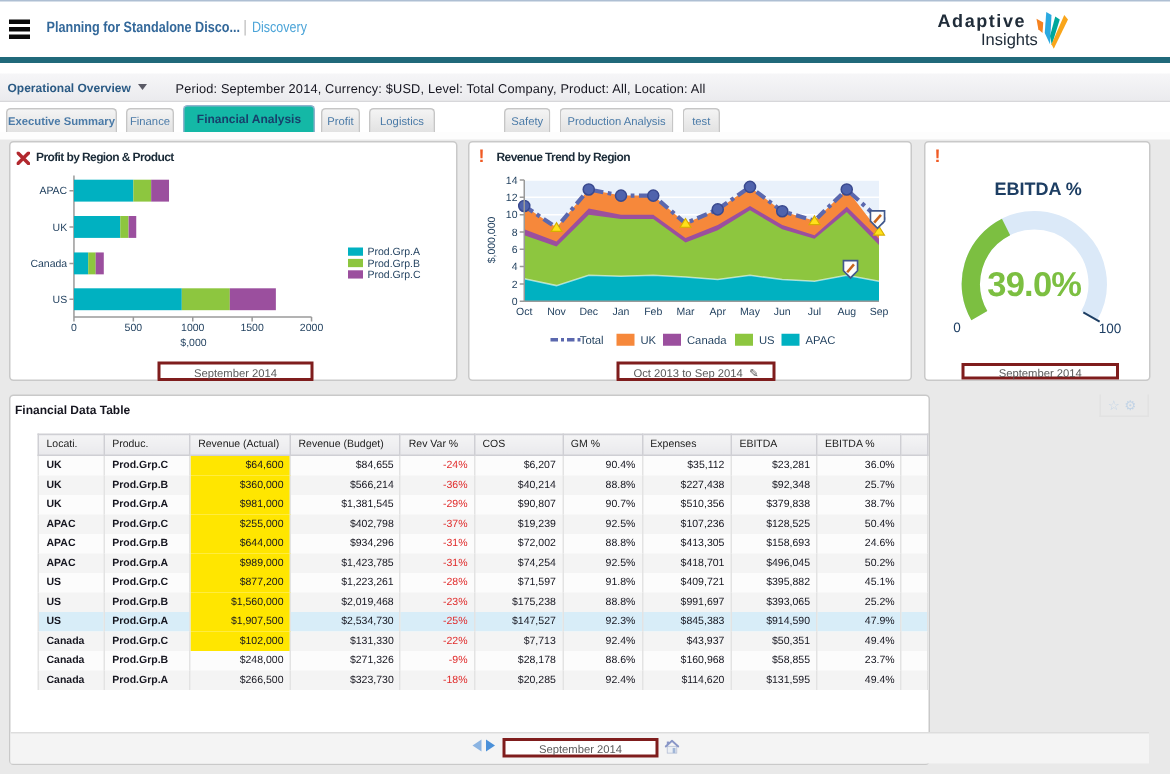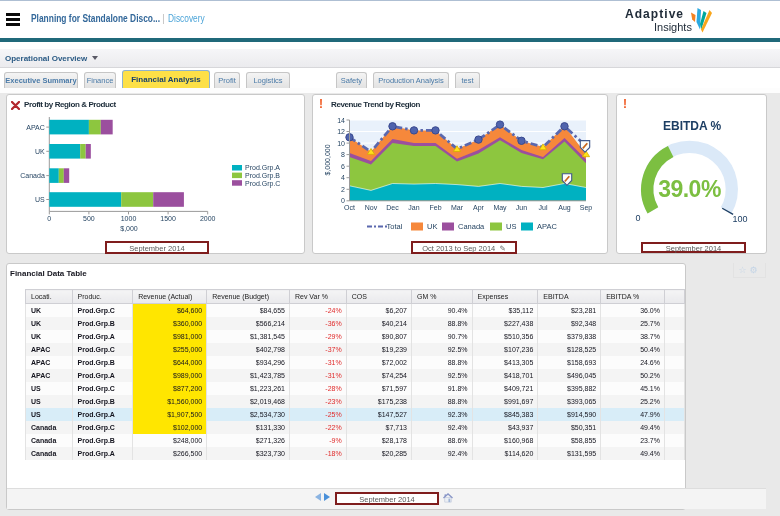--- a/index.html
+++ b/index.html
@@ -14,28 +14,28 @@
 #hdisc { left:168px; top:13px; font-size:10px; color:#4ba4d8; transform:scaleX(0.835); transform-origin:0 0; }
 #logoA { left:625px; top:7px; font-size:12px; font-weight:bold; color:#202c39; letter-spacing:1.05px;}
 #logoI { left:654px; top:20.5px; font-size:11px; color:#202c39; }
 #logoIcon { left:689px; top:7px; }
 #tealbar { left:0; top:38px; width:780px; height:4px; background:#20697a; }
 #filterbar { left:0; top:49px; width:780px; height:19px; background:linear-gradient(#f6f6f8,#ebebee); border-bottom:1px solid #d7d7da; }
 #oo { left:5px; top:53.5px; font-size:8px; font-weight:bold; color:#2a5a84; }
 #ooarr { left:92px; top:56px; width:0; height:0; border-left:3.5px solid transparent; border-right:3.5px solid transparent; border-top:4.5px solid #5a5a66; }
 #ftext { left:117px; top:53.5px; font-size:8.5px; color:#15151f; letter-spacing:0.12px; white-space:nowrap;}
 .tab { position:absolute; top:72px; height:16px; background:linear-gradient(#f4f4f4,#e2e2e2); border:1px solid #c6c6c6; border-bottom:none; border-radius:3px 3px 0 0; font-size:7.5px; color:#4a7aa7; text-align:center; line-height:15px; white-space:nowrap; overflow:hidden;}
-.tab.active { top:70px; height:18px; background:#fde047; border-color:#8fb2cd; font-weight:bold; color:#17406b; font-size:8px; line-height:18px; z-index:3;}
+.tab.active { top:70px; height:18px; background:#14b8a6; border-color:#8fb2cd; font-weight:bold; color:#17406b; font-size:8px; line-height:18px; z-index:3;}
 #content { left:0; top:88px; width:780px; height:428px; background:#e9e9e9; }
 #whitestrip { left:0; top:88px; width:780px; height:5px; background:#fdfdfd; }
 .panel { position:absolute; background:#fff; border:1px solid #c9c9c9; border-radius:3px; }
 #p1 { left:6px; top:94px; width:299px; height:160px; }
 #p2 { left:312px; top:94px; width:296px; height:160px; }
 #p3 { left:616px; top:94px; width:151px; height:160px; }
-#ptable { left:6px; top:263px; width:680px; height:247px; }
+#ptable { left:6px; top:263px; width:614px; height:247px; }
 .ptitle { position:absolute; font-size:8px; font-weight:bold; color:#1b2b38; letter-spacing:-0.4px; white-space:nowrap;}
 .bang { position:absolute; font-size:12px; font-weight:bold; color:#f05a23; }
 .perbox { position:absolute; background:#fff; border:2px solid #7f1d1d; font-size:7.5px; color:#5a5a5a; text-align:center; }
 #ftitle { left:3px; top:5px; font-size:8px; font-weight:bold; color:#15151f;}
 #ticons { left:726px; top:-1px; width:33px; height:15px; border:1px solid #e2e2e2; border-top:none; color:#c3d4e6; font-size:9px; text-align:center; line-height:14px; letter-spacing:3px;}
 table#grid { position:absolute; left:18px; top:25px; border-collapse:collapse; font-size:7px; color:#15151f; table-layout:fixed; }
 #grid th { background:linear-gradient(#f4f4f5,#e9e9ec); border:1px solid #cfcfd4; font-weight:normal; text-align:left; padding:0 3px 0 5px; height:14px; font-size:7px; color:#222;}
 #grid td { border-left:1px solid #e3e3e3; border-right:1px solid #e3e3e3; padding:0 4px 0 5px; height:13px; }
 #grid tr.odd td { background:#fcfcfc; }
 #grid tr.even td { background:#f4f4f4; }
@@ -68,20 +68,21 @@
   <svg class="abs" id="logoIcon" width="23" height="27" viewBox="0 0 23 27">
     <path d="M2,5.5 L6.5,8 L6,15 L3.2,12.5 Z" fill="#f58220"></path>
     <path d="M8.5,1 L12,3 L11,22.5 L7.5,15 Z" fill="#2ba9e0"></path>
     <path d="M14.5,4 L17.5,6 L12.2,23 L11,17 Z" fill="#00a79b"></path>
     <path d="M20.5,3 L23,6 L13.5,25.5 L12,22.5 Z" fill="#f9a51a"></path>
   </svg>
   <div class="abs" id="tealbar"></div>
   <div class="abs" id="filterbar"></div>
   <div class="abs" id="oo">Operational Overview</div>
   <div class="abs" id="ooarr"></div>
+  <div class="abs" id="ftext">Period: September 2014, Currency: $USD, Level: Total Company, Product: All, Location: All</div>
   <div class="tab" style="left:4px;width:74px;font-weight:bold;">Executive Summary</div>
   <div class="tab" style="left:84px;width:32px;">Finance</div>
   <div class="tab active" style="left:122px;width:88px;">Financial Analysis</div>
   <div class="tab" style="left:214px;width:26px;">Profit</div>
   <div class="tab" style="left:246px;width:44px;">Logistics</div>
   <div class="tab" style="left:296px;width:35px;margin-top:18px;">Logistics</div>
   <div class="tab" style="left:336px;width:31px;">Safety</div>
   <div class="tab" style="left:373px;width:76px;">Production Analysis</div>
   <div class="tab" style="left:455px;width:25px;">test</div>
   <div class="abs" id="content"></div>

